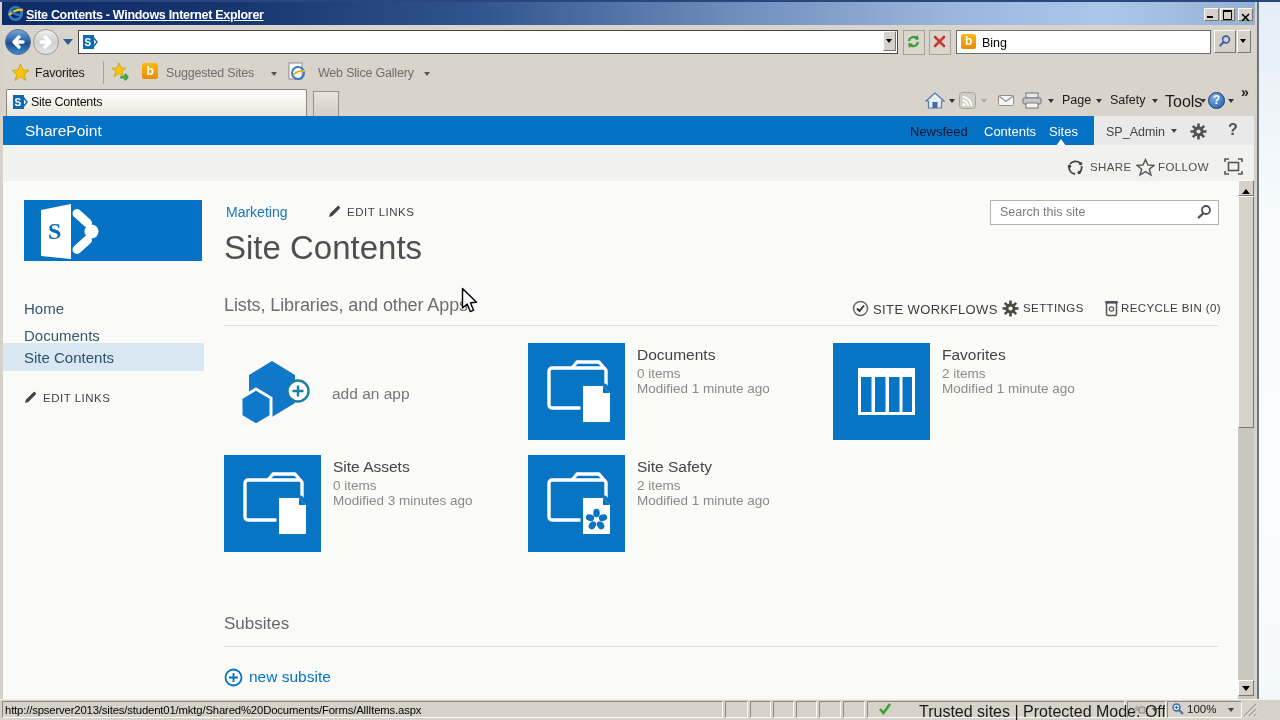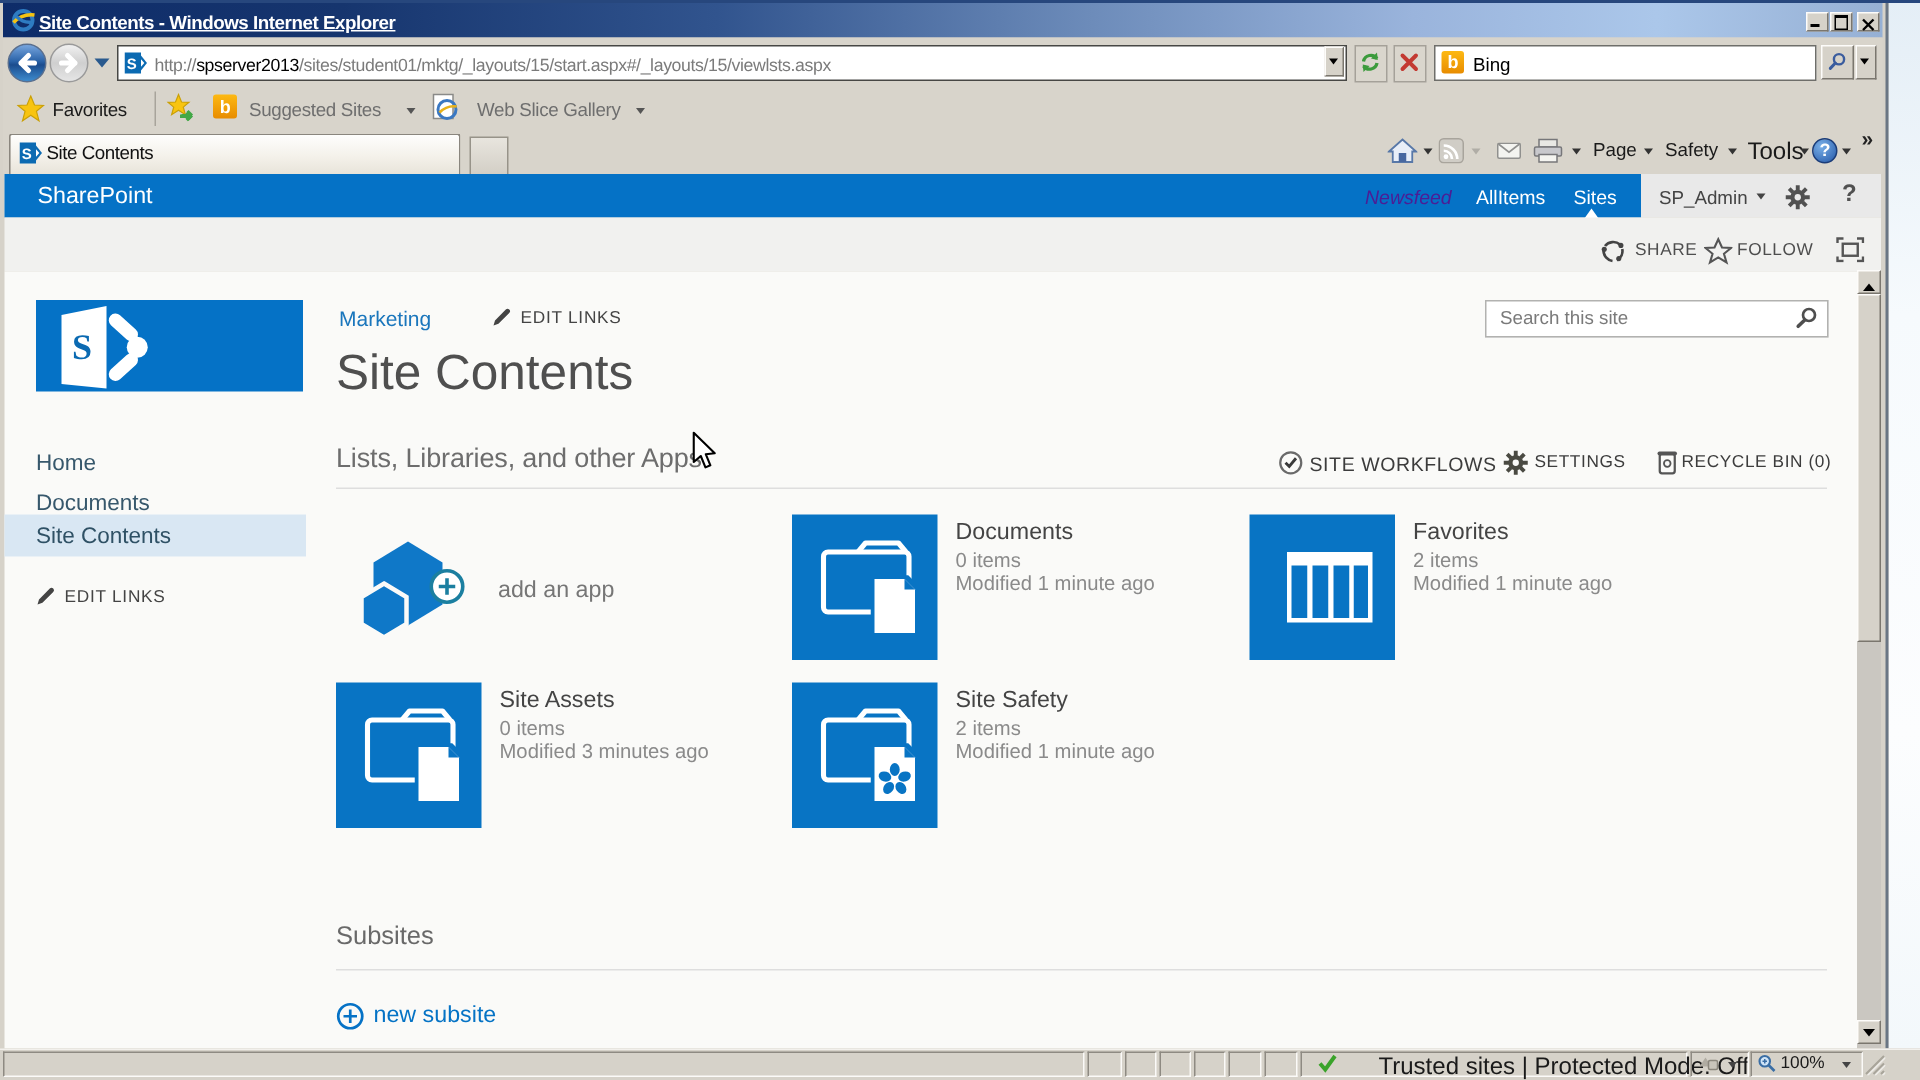--- a/index.html
+++ b/index.html
@@ -59,21 +59,20 @@
     <path d="M61 12 L71 12 L66 18 Z" fill="#2a5a8e"></path>
   </svg>
 
   <div class="abs" style="left:78px;top:30px;width:818px;height:22px;background:#fff;border:1px solid #474744;"></div>
   <div class="abs" id="sp-icon-addr" style="left:83px;top:34px;width:16px;height:16px;"><svg width="16" height="16" viewBox="0 0 16 16">
         <rect x="0" y="1" width="11" height="14" fill="#0b6ab2"></rect>
         <text x="1.5" y="12" font-family="Liberation Sans" font-size="10" font-weight="bold" fill="#fff">S</text>
         <path d="M11 3 L15 8 L11 13 Z" fill="#0b6ab2"></path>
         <path d="M11 5.5 L13.2 8 L11 10.5 Z" fill="#fff"></path>
       </svg></div>
-  <div class="abs txt" style="left:103px;top:36px;font-size:11.8px;letter-spacing:-0.25px;color:#7b7b7b;">http://<span style="color:#000;">spserver2013</span>/sites/student01/mktg/_layouts/15/start.aspx#/_layouts/15/viewlsts.aspx</div>
   <div class="abs bevel-out" style="left:883px;top:31px;width:11px;height:18px;">
       <div class="abs" style="left:2px;top:7px;width:0;height:0;border:3.5px solid transparent;border-top:4.5px solid #000;"></div>
     </div>
 
   <div class="abs" style="left:903px;top:30px;width:20px;height:23px;background:#dad6cd;border:1px solid #a5a199;"></div>
   <svg class="abs" style="left:905px;top:33px;" width="17" height="17" viewBox="0 0 17 17">
     <path d="M4 8 A5 5 0 0 1 13 6" stroke="#3c9b3c" stroke-width="2.2" fill="none"></path>
     <path d="M13 9 A5 5 0 0 1 4 11" stroke="#3c9b3c" stroke-width="2.2" fill="none"></path>
     <path d="M13 2 L13.5 7 L9 6 Z" fill="#3c9b3c"></path>
       <path d="M4 15 L3.5 10 L8 11 Z" fill="#3c9b3c"></path>
@@ -161,22 +160,22 @@
   <div class="abs" style="left:1200px;top:99px;width:0;height:0;border:3.5px solid transparent;border-top:4.5px solid #333;"></div>
   <div class="abs" style="left:1208px;top:92px;width:15px;height:15px;border-radius:50%;background:radial-gradient(circle at 35% 30%,#7ab0e8,#2458a8);border:1px solid #1a3c78;">
       <span style="position:absolute;left:4px;top:0px;color:#fff;font-size:12px;font-weight:bold;">?</span>
     </div>
   <div class="abs" style="left:1228px;top:99px;width:0;height:0;border:3.5px solid transparent;border-top:4.5px solid #333;"></div>
   <div class="abs txt" style="left:1241px;top:84px;font-size:14px;font-weight:bold;color:#222;">»</div>
 
   <div class="abs" style="left:3px;top:116px;width:1251px;height:29px;background:#e9e9e9;"></div>
   <div class="abs" style="left:3px;top:116px;width:1091px;height:29px;background:#0572c6;"></div>
   <div class="abs txt" style="left:25px;top:122px;font-size:15.5px;color:#fff;">SharePoint</div>
-  <div class="abs txt" style="left:910px;top:124px;font-size:13px;color:#4c1d95;font-style:italic;">Newsfeed</div>
-  <div class="abs txt" style="left:984px;top:124px;font-size:13px;color:#fff;">AllItems</div>
+  <div class="abs txt" style="left:910px;top:124px;font-size:13px;color:#0f172a;">Newsfeed</div>
+  <div class="abs txt" style="left:984px;top:124px;font-size:13px;color:#fff;">Contents</div>
   <div class="abs txt" style="left:1049px;top:124px;font-size:13px;color:#fff;">Sites</div>
   <div class="abs" style="left:1056px;top:134px;width:0;height:0;border:5.5px solid transparent;border-bottom:7px solid #fff;"></div>
   <div class="abs txt" style="left:1106px;top:125px;font-size:12.5px;color:#444;">SP_Admin</div>
   <div class="abs" style="left:1171px;top:129px;width:0;height:0;border:3.5px solid transparent;border-top:4.5px solid #444;"></div>
   <svg class="abs" style="left:1190px;top:123px;" width="17" height="17" viewBox="0 0 17 17">
     <g stroke="#515151" stroke-width="2.6">
       <line x1="8.5" y1="0.5" x2="8.5" y2="4"></line>
         <line x1="8.5" y1="13" x2="8.5" y2="16.5"></line>
       <line x1="0.5" y1="8.5" x2="4" y2="8.5"></line>
         <line x1="13" y1="8.5" x2="16.5" y2="8.5"></line>
@@ -350,20 +349,21 @@
   <div class="abs bevel-out" style="left:1238px;top:180px;width:14px;height:14px;">
       <div class="abs" style="left:3px;top:4px;width:0;height:0;border:4px solid transparent;border-bottom:5px solid #000;"></div>
     </div>
   <div class="abs bevel-out" style="left:1238px;top:196px;width:14px;height:230px;"></div>
   <div class="abs bevel-out" style="left:1238px;top:680px;width:14px;height:14px;">
       <div class="abs" style="left:3px;top:5px;width:0;height:0;border:4px solid transparent;border-top:5px solid #000;"></div>
     </div>
 
   <div class="abs" style="left:0;top:699px;width:1280px;height:21px;background:#d6d2c9;border-top:1px solid #f2f0ec;"></div>
   <div class="abs bevel-in" style="left:2px;top:701px;width:719px;height:15px;"></div>
+  <div class="abs txt" style="left:5px;top:704px;font-size:11.3px;letter-spacing:-0.15px;color:#000;">http://spserver2013/sites/student01/mktg/Shared%20Documents/Forms/AllItems.aspx</div>
   <div class="abs bevel-in" style="left:725px;top:701px;width:21px;height:15px;"></div>
   <div class="abs bevel-in" style="left:750px;top:701px;width:19px;height:15px;"></div>
   <div class="abs bevel-in" style="left:773px;top:701px;width:19px;height:15px;"></div>
   <div class="abs bevel-in" style="left:796px;top:701px;width:19px;height:15px;"></div>
   <div class="abs bevel-in" style="left:819px;top:701px;width:20px;height:15px;"></div>
   <div class="abs bevel-in" style="left:843px;top:701px;width:20px;height:15px;"></div>
   <div class="abs bevel-in" style="left:867px;top:701px;width:256px;height:15px;"></div>
   <svg class="abs" style="left:878px;top:702px;" width="14" height="14" viewBox="0 0 14 14">
     <path d="M2 7 L5.5 11 L12 2" stroke="#3aa32a" stroke-width="2.6" fill="none"></path>
   </svg>

